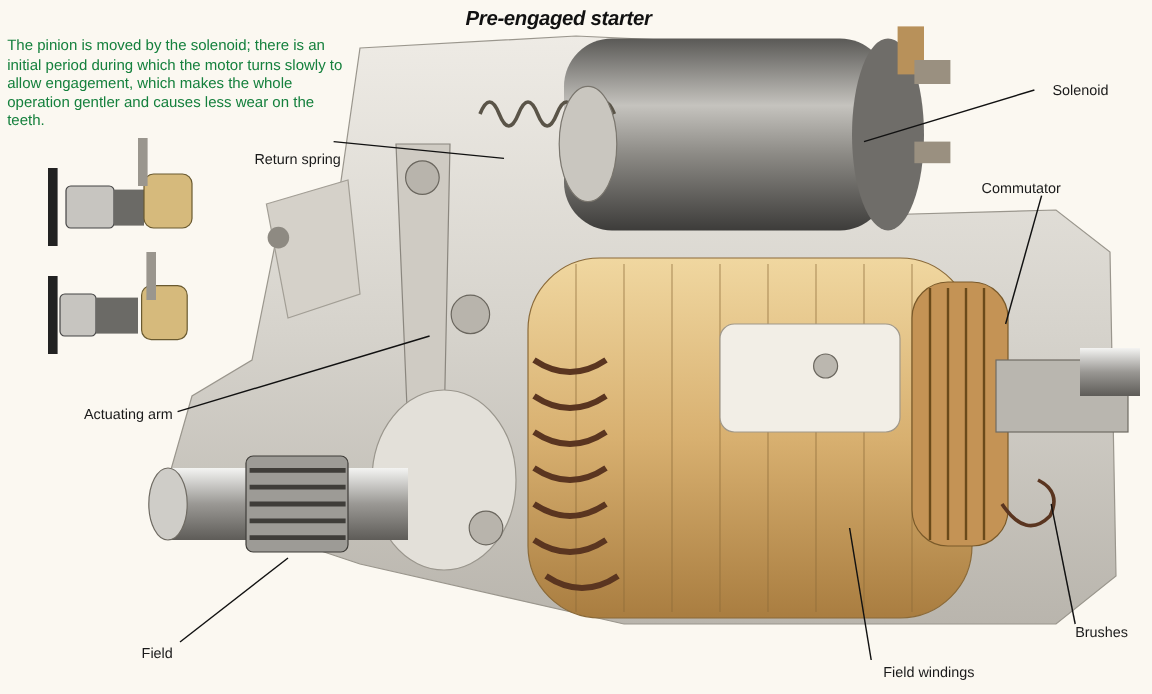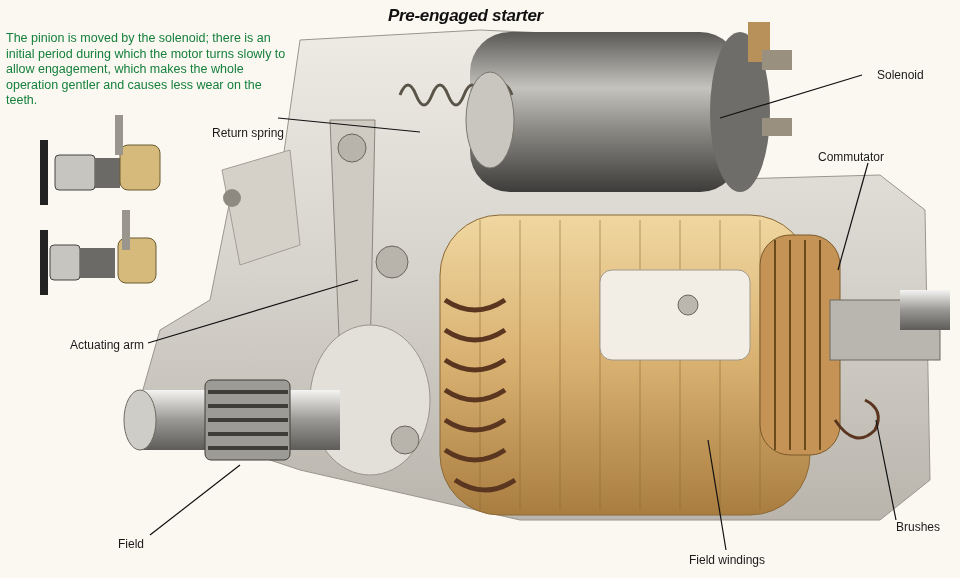--- a/index.html
+++ b/index.html
@@ -136,15 +136,15 @@
   </svg>
 
   <div class="title">Pre-engaged starter</div>
   <div class="desc">The pinion is moved by the solenoid; there is an initial period during which the motor turns slowly to allow engagement, which makes the whole operation gentler and causes less wear on the teeth.</div>
 
   <div class="label" style="left:196px; top:126px;margin-left:16px;">Return spring</div>
   <div class="label" style="left:865px; top:68px;margin-left:12px;">Solenoid</div>
   <div class="label" style="left:818px; top:150px;">Commutator</div>
   <div class="label" style="left:70px; top:338px;">Actuating arm</div>
   <div class="label" style="left:118px; top:537px;">Field</div>
-  <div class="label" style="left:689px; top:553px;">Field windings</div>
+  <div class="label" style="left:736px; top:553px;">Field windings</div>
   <div class="label" style="left:896px; top:520px;">Brushes</div>
 </div>
 
 </body></html>

